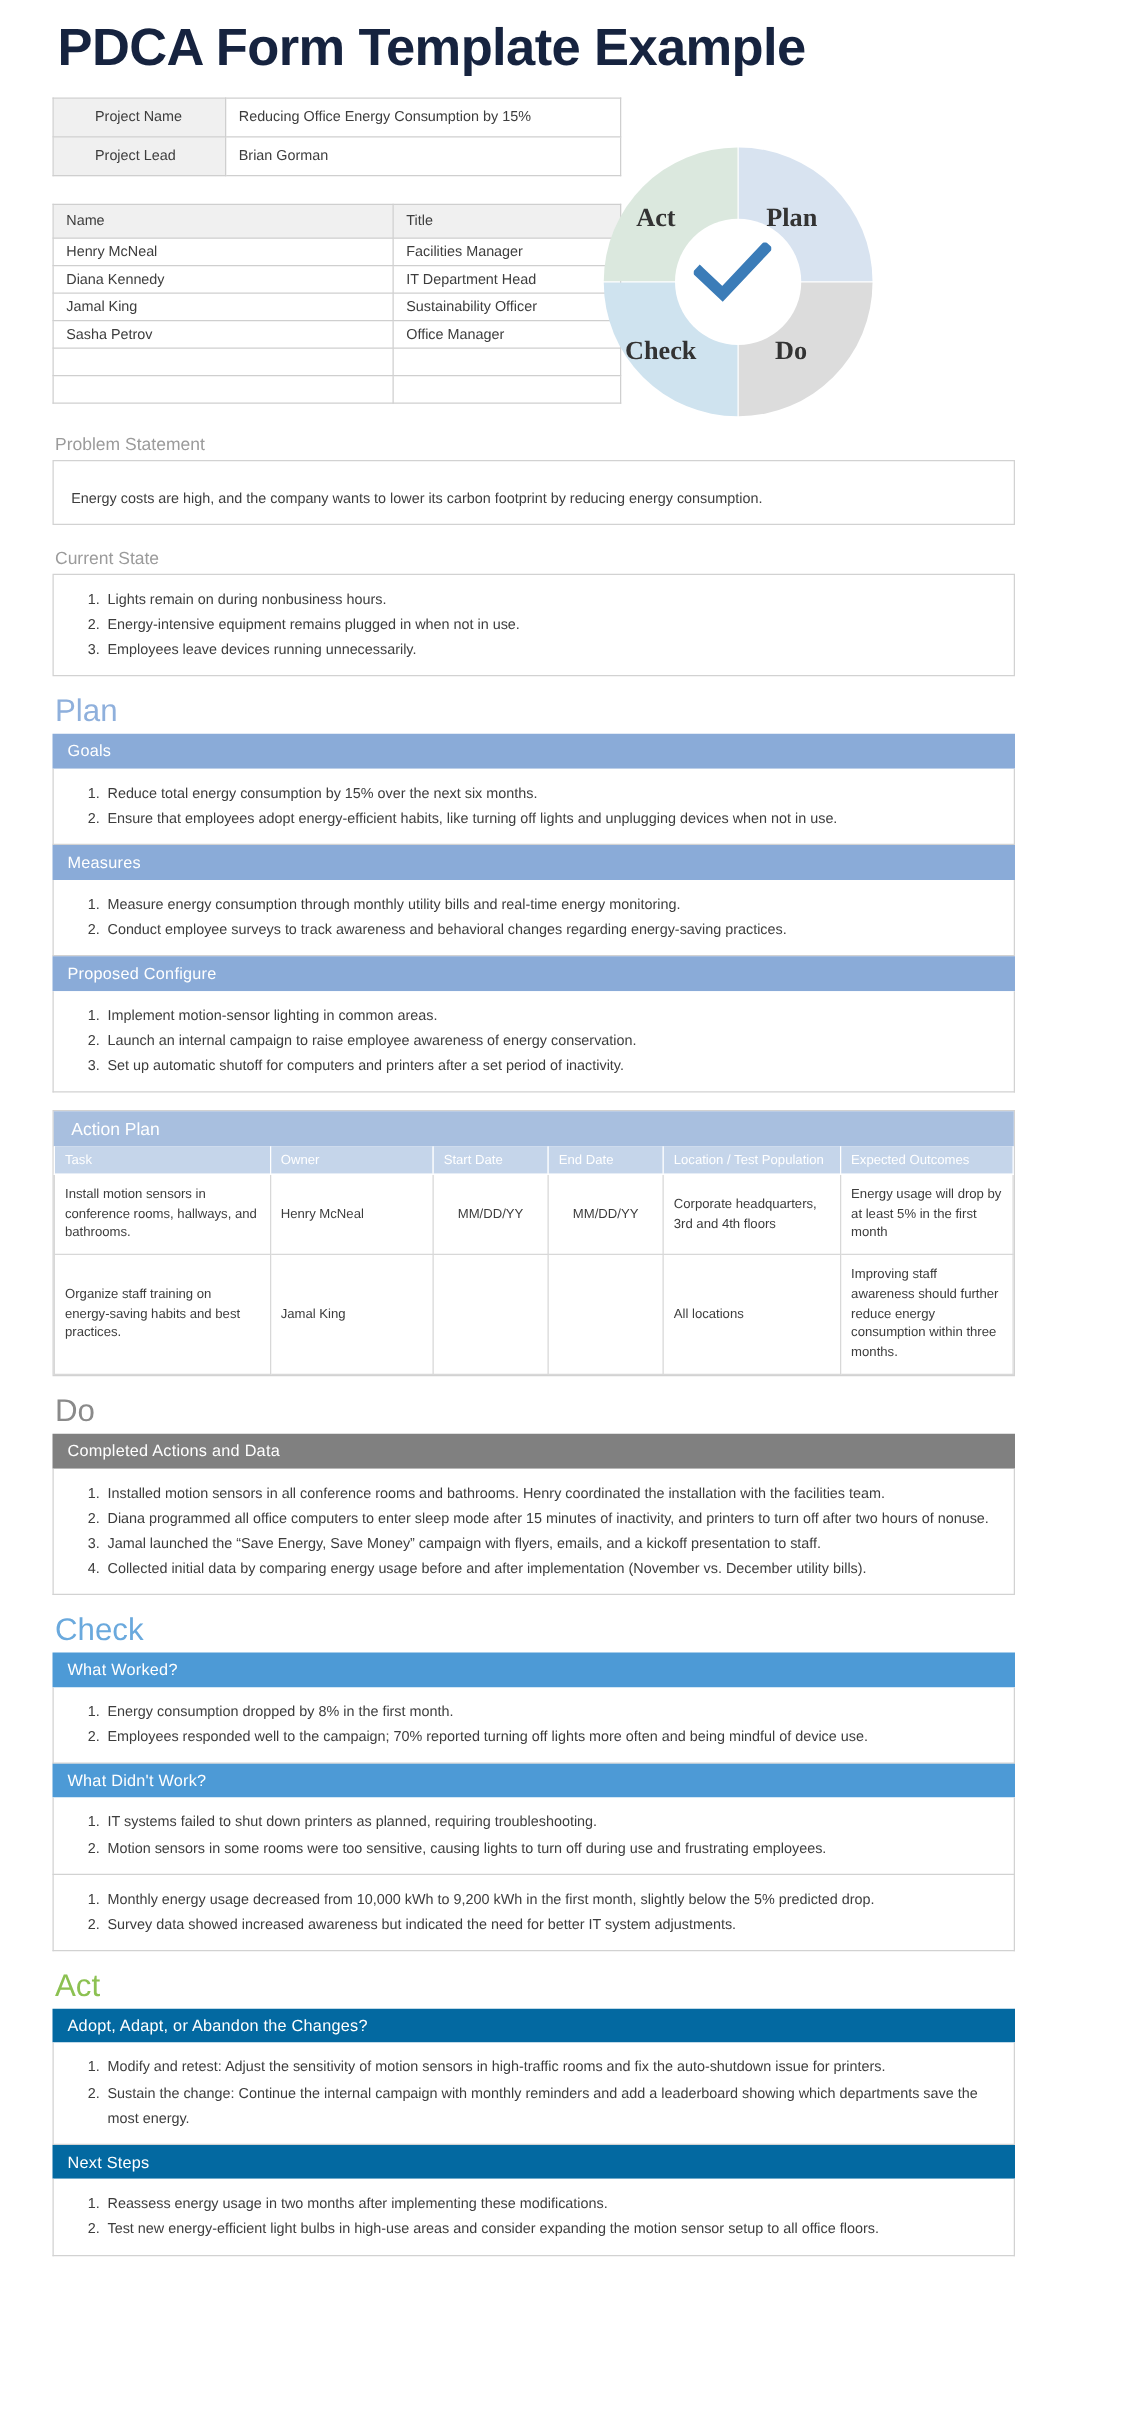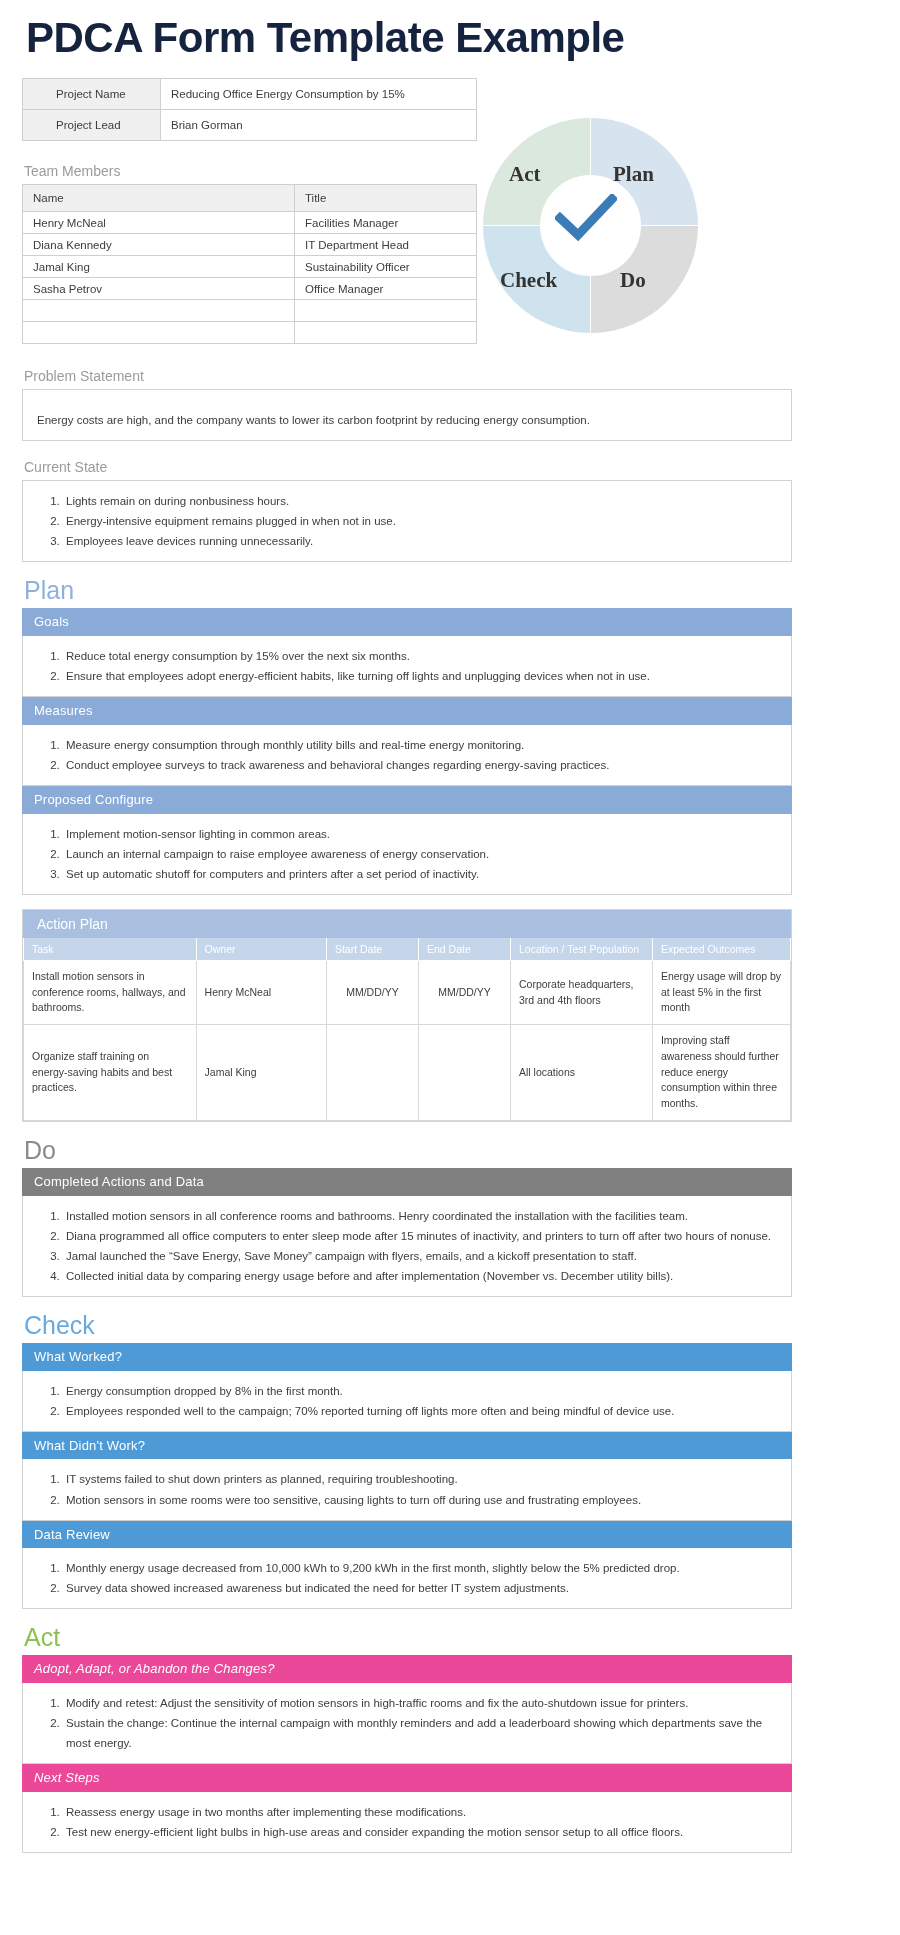--- a/index.html
+++ b/index.html
@@ -4,21 +4,21 @@
 <style>
   * { box-sizing: border-box; }
   html, body { margin:0; padding:0; }
   body {
     width: 900px;
     background: #ffffff;
     font-family: "Liberation Sans", sans-serif;
     color: #3d3d3d;
     -webkit-font-smoothing: antialiased;
   }
-  .page { width:814px; padding: 0 22px 14px 22px; }
+  .page { width:814px; padding: 0 22px 14px 22px; margin-left: 20px; }
 
   
   .title {
     font-size: 42px;
     font-weight: bold;
     color: #16233f;
     letter-spacing: -0.5px;
     padding: 16px 0 18px 4px;
     line-height: 1.05;
   }
@@ -143,21 +143,21 @@
   .bar {
     color:#ffffff;
     font-size:13px;
     padding:5px 12px;
     line-height:1.35;
     letter-spacing:0.2px;
   }
   .bar-plan  { background:#8aabd8; }
   .bar-do    { background:#808080; }
   .bar-check { background:#4d9ad6; }
-  .bar-act   { background:#ec4899;font-style:italic; }
+  .bar-act   { background:#0369a1; }
 
   .bar-block { border:1px solid #d2d2d2; border-top:none; }
 
   
   .ap-outer { border:1px solid #d2d2d2; margin-top:2px; }
   .ap-title {
     background:#a8bfdf; color:#fff; font-size:14px;
     padding:6px 14px;
   }
   .ap-table { border-collapse:collapse; width:100%; table-layout:fixed; }
@@ -215,21 +215,20 @@
       <svg class="check-mark" width="62" height="48" viewBox="0 0 62 48">
         <path d="M5 24 L23 41 L57 5" fill="none" stroke="#3b7cb8" stroke-width="9" stroke-linecap="square" stroke-linejoin="miter"></path>
       </svg>
       <div class="q-lab lab-act">Act</div>
       <div class="q-lab lab-plan">Plan</div>
       <div class="q-lab lab-check">Check</div>
       <div class="q-lab lab-do">Do</div>
     </div>
   </div>
 
-  <div class="sec-label">Team Members</div>
   <table class="team-table">
     <thead>
       <tr>
         <th class="c-name">Name</th>
         <th>Title</th>
       </tr>
     </thead>
     <tbody>
       <tr>
         <td>Henry McNeal</td>
@@ -359,21 +358,20 @@
   </div>
 
   <div class="bar bar-check">What Didn't Work?</div>
   <div class="box bar-block">
     <ol class="nlist">
       <li>IT systems failed to shut down printers as planned, requiring troubleshooting.</li>
       <li>Motion sensors in some rooms were too sensitive, causing lights to turn off during use and frustrating employees.</li>
     </ol>
   </div>
 
-  <div class="bar bar-check">Data Review</div>
   <div class="box bar-block">
     <ol class="nlist">
       <li>Monthly energy usage decreased from 10,000 kWh to 9,200 kWh in the first month, slightly below the 5% predicted drop.</li>
       <li>Survey data showed increased awareness but indicated the need for better IT system adjustments.</li>
     </ol>
   </div>
 
   <div class="phase-h phase-act">Act</div>
 
   <div class="bar bar-act">Adopt, Adapt, or Abandon the Changes?</div>

